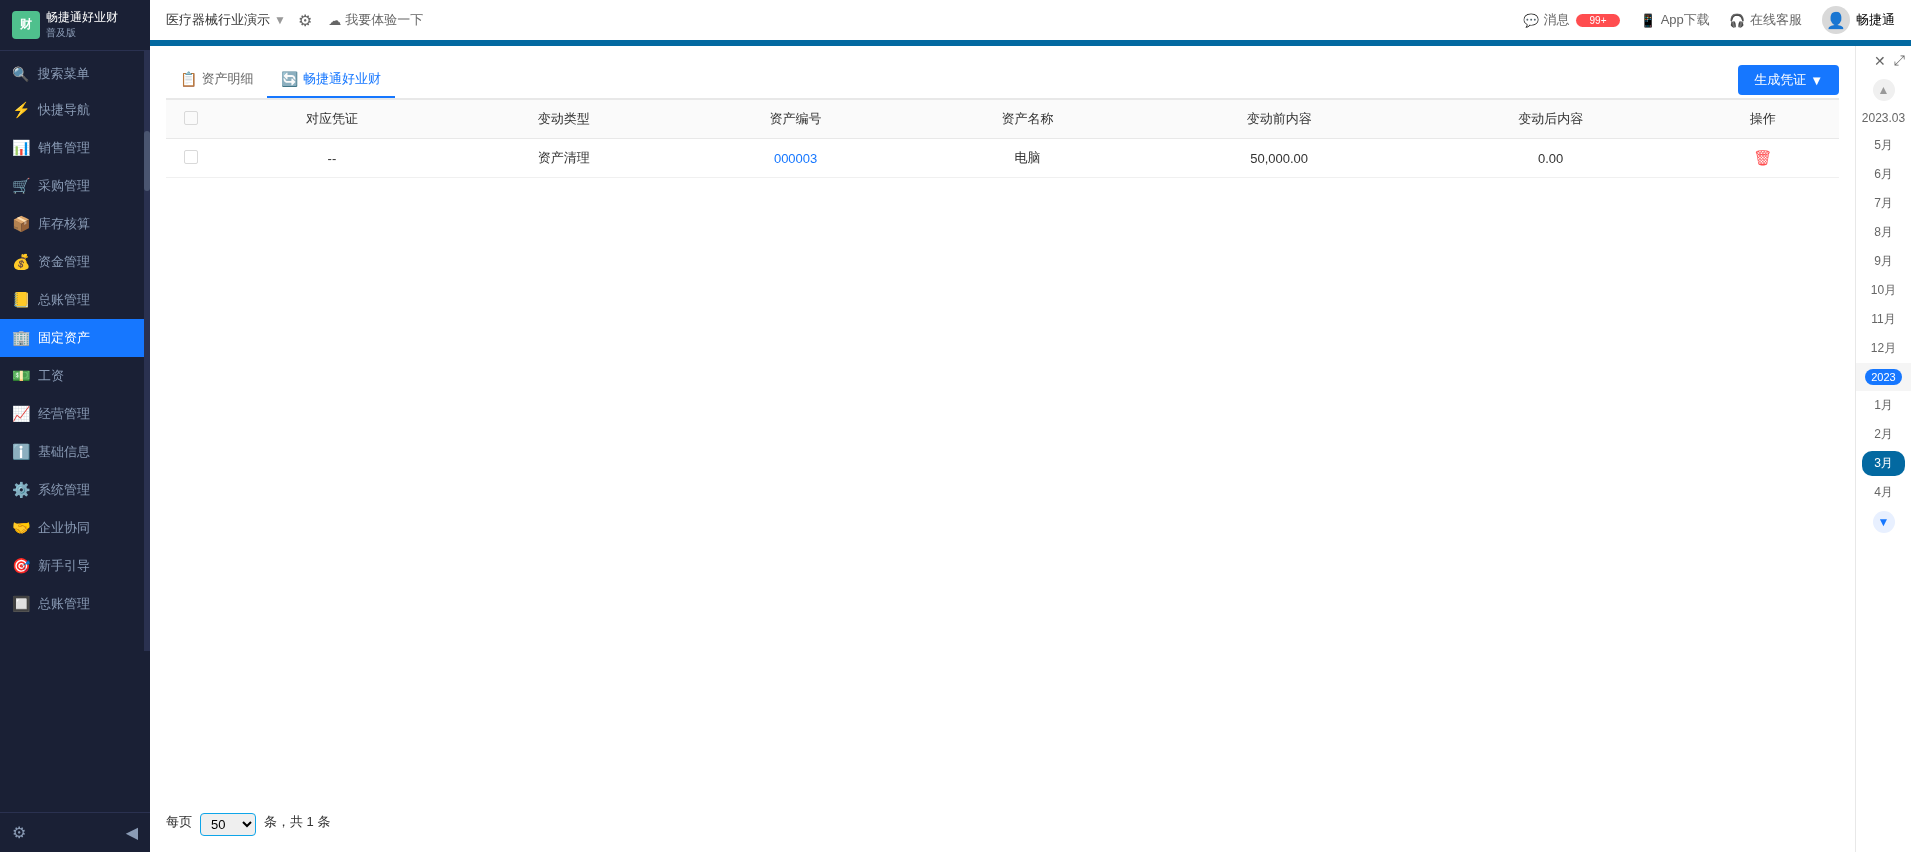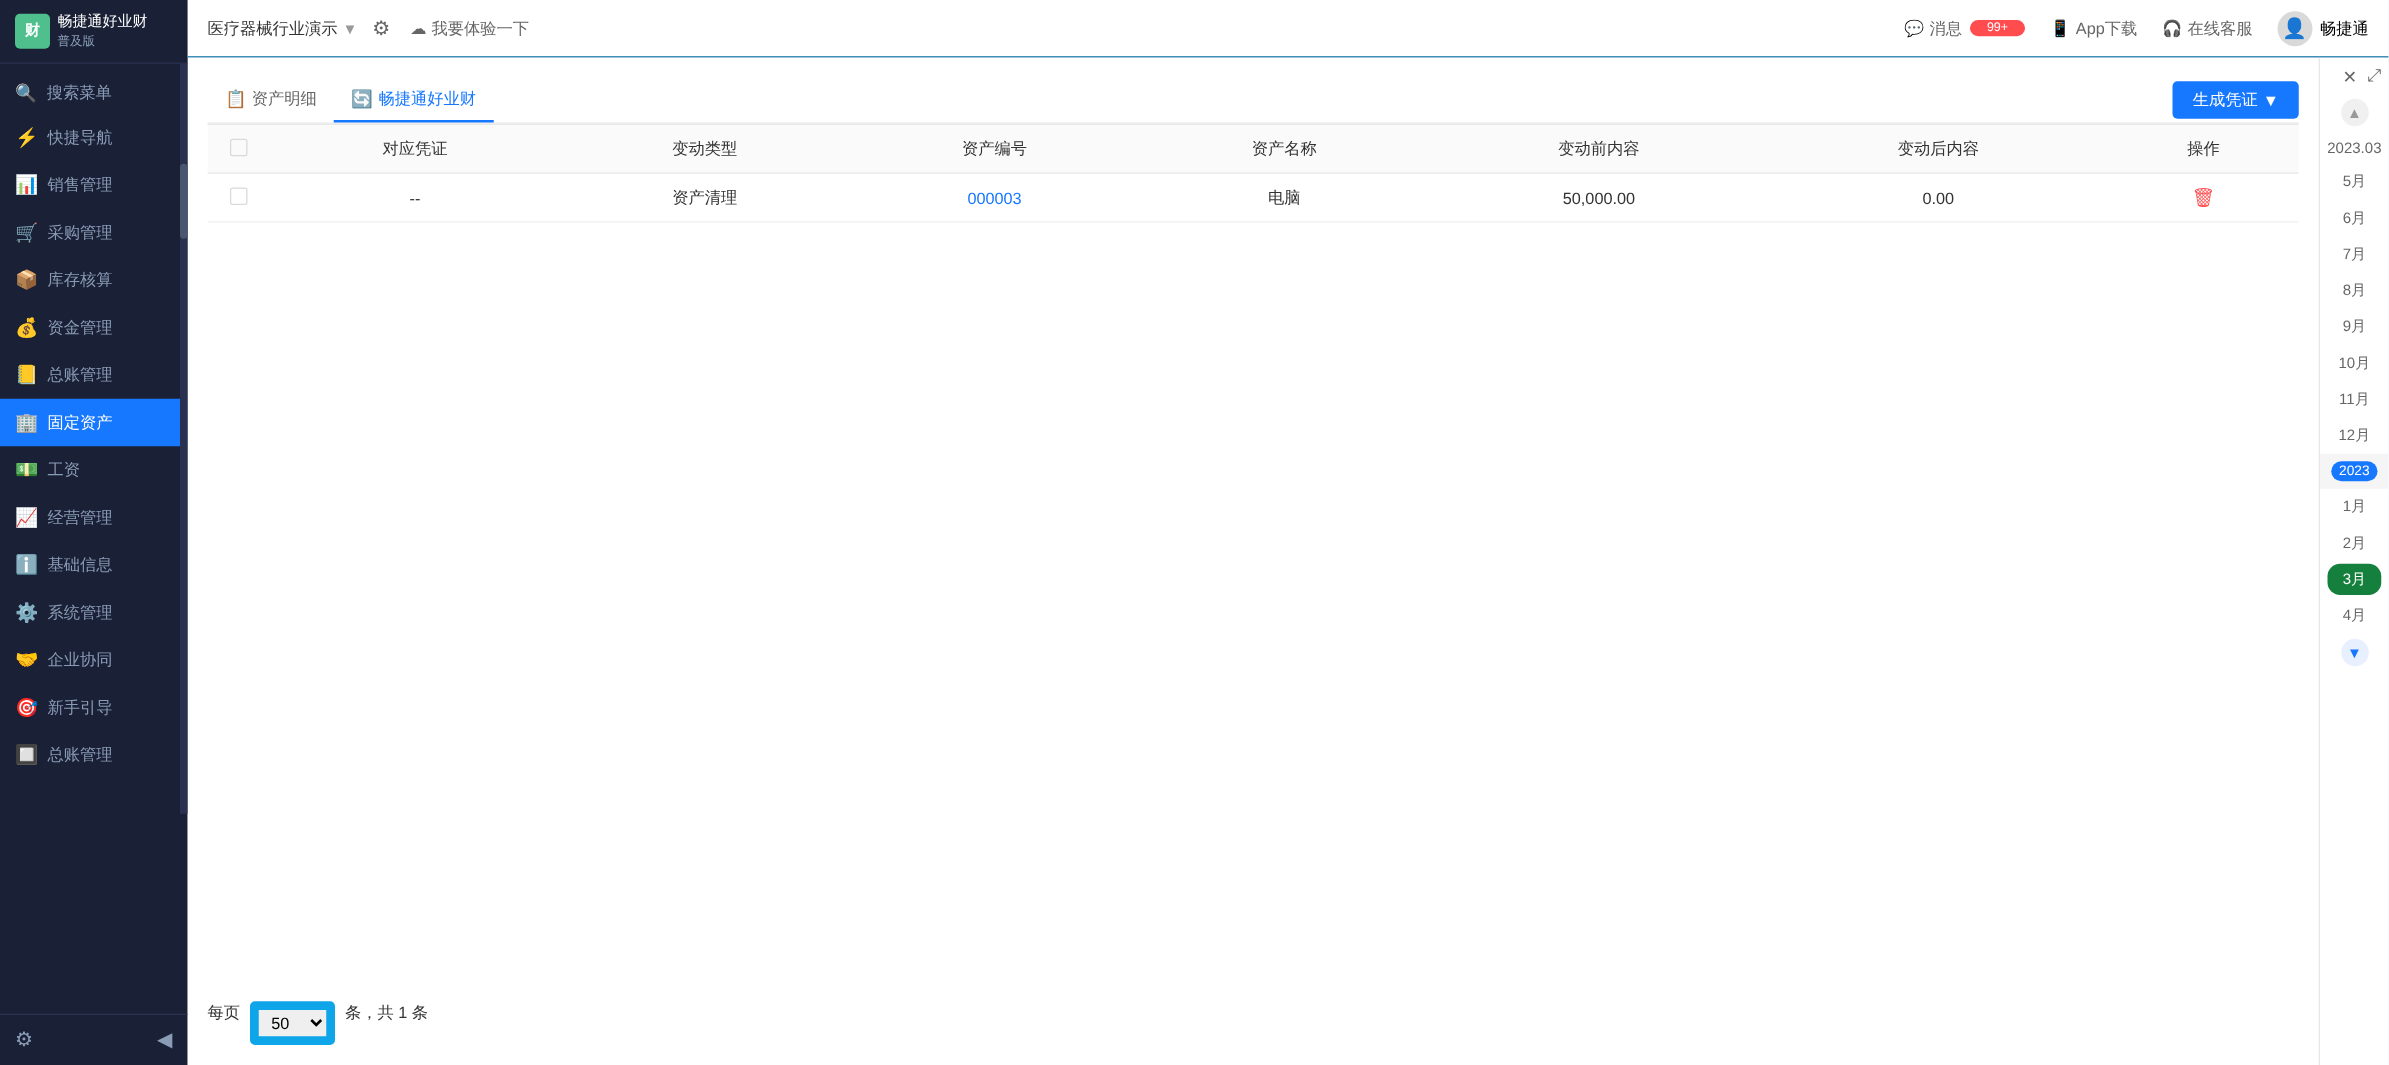--- a/index.html
+++ b/index.html
@@ -94,21 +94,21 @@
       flex-direction: column;
       height: 852px;
       overflow: hidden;
     }
 
     
     .header {
       display: flex;
       align-items: center;
       background: #fff;
-      border-bottom: 1px solid #0369a1;
+      border-bottom: 6px solid #0369a1;
       padding: 0 16px;
       height: 46px;
       flex-shrink: 0;
     }
     .header-company {
       display: flex;
       align-items: center;
       font-size: 13px;
       color: #333;
       cursor: pointer;
@@ -297,21 +297,21 @@
     .pagination {
       display: flex;
       align-items: flex-start;
       gap: 8px;
       padding: 12px 0 0 0;
       font-size: 13px;
       color: #333;
       flex-shrink: 0;
     }
     .page-size-select {
-      border: 7px solid #0ea5e9;
+      border: 1px solid #0ea5e9;
       border-radius: 4px;
       padding: 2px 6px;
       font-size: 13px;
       cursor: pointer;
     }
 
     
     .right-panel {
       width: 56px;
       background: #fff;
@@ -352,21 +352,21 @@
       cursor: pointer;
       white-space: nowrap;
     }
     .date-item.year-label {
       color: #333;
       font-weight: normal;
       font-size: 11px;
       background: #f5f5f5;
     }
     .date-item.active {
-      background: #15803d;
+      background: #0369a1;
       color: #fff;
       border-radius: 10px;
       margin: 2px 6px;
       padding: 4px 2px;
     }
     .date-scroll-up, .date-scroll-down {
       display: flex;
       align-items: center;
       justify-content: center;
       padding: 4px;

